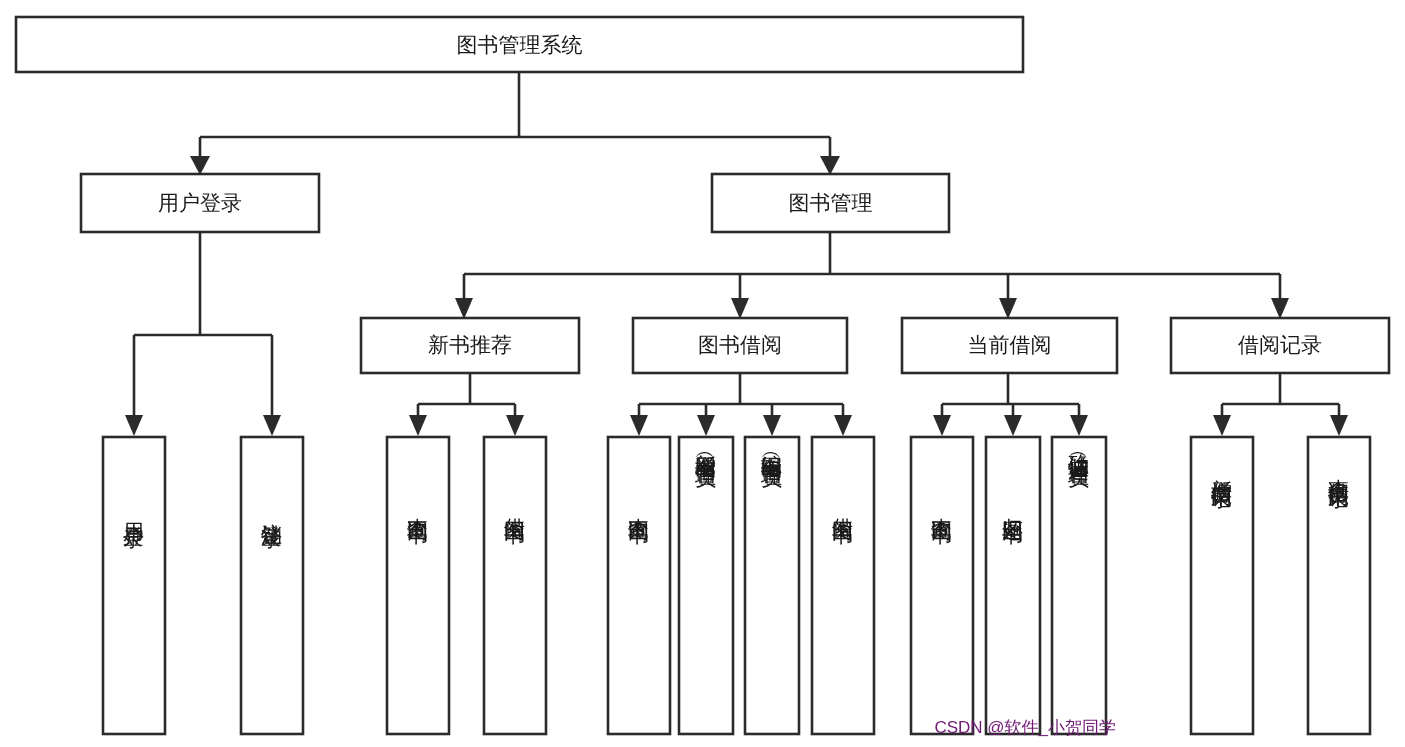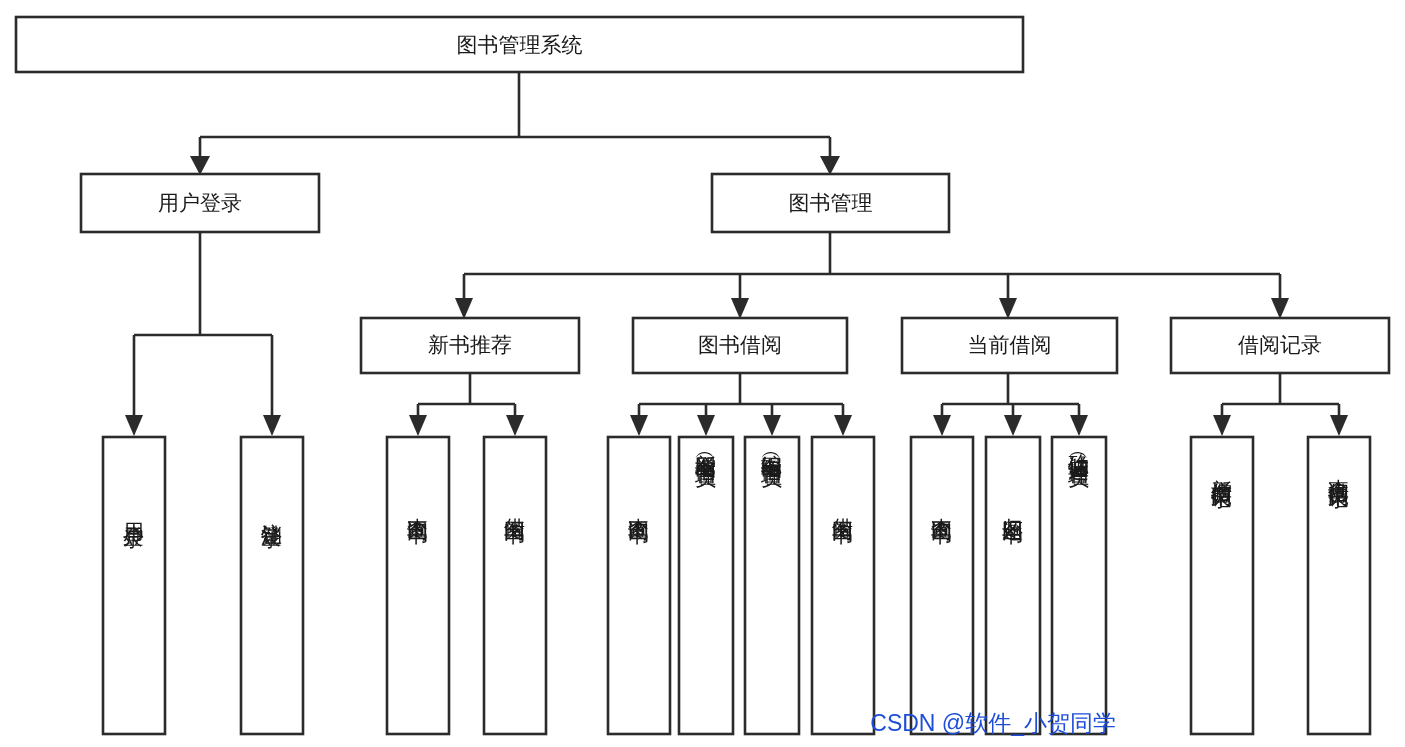--- a/index.html
+++ b/index.html
@@ -55,22 +55,22 @@
     writing-mode: vertical-rl;
     text-orientation: upright;
     letter-spacing: 2px;
     text-anchor: middle;
   }
   .watermark {
     position: absolute;
     right: 8px;
     bottom: 8px;
     font-family: "Liberation Sans", "DejaVu Sans", sans-serif;
-    font-size: 23px;
-    color: #1d4ed8;
+    font-size: 17px;
+    color: #701a75;
     white-space: nowrap;
     pointer-events: none;
   }
 </style>
 </head>
 <body>
 
 <div id="diagram-root">
   <svg class="flow" viewBox="0 0 1405 747" xmlns="http://www.w3.org/2000/svg">
 

